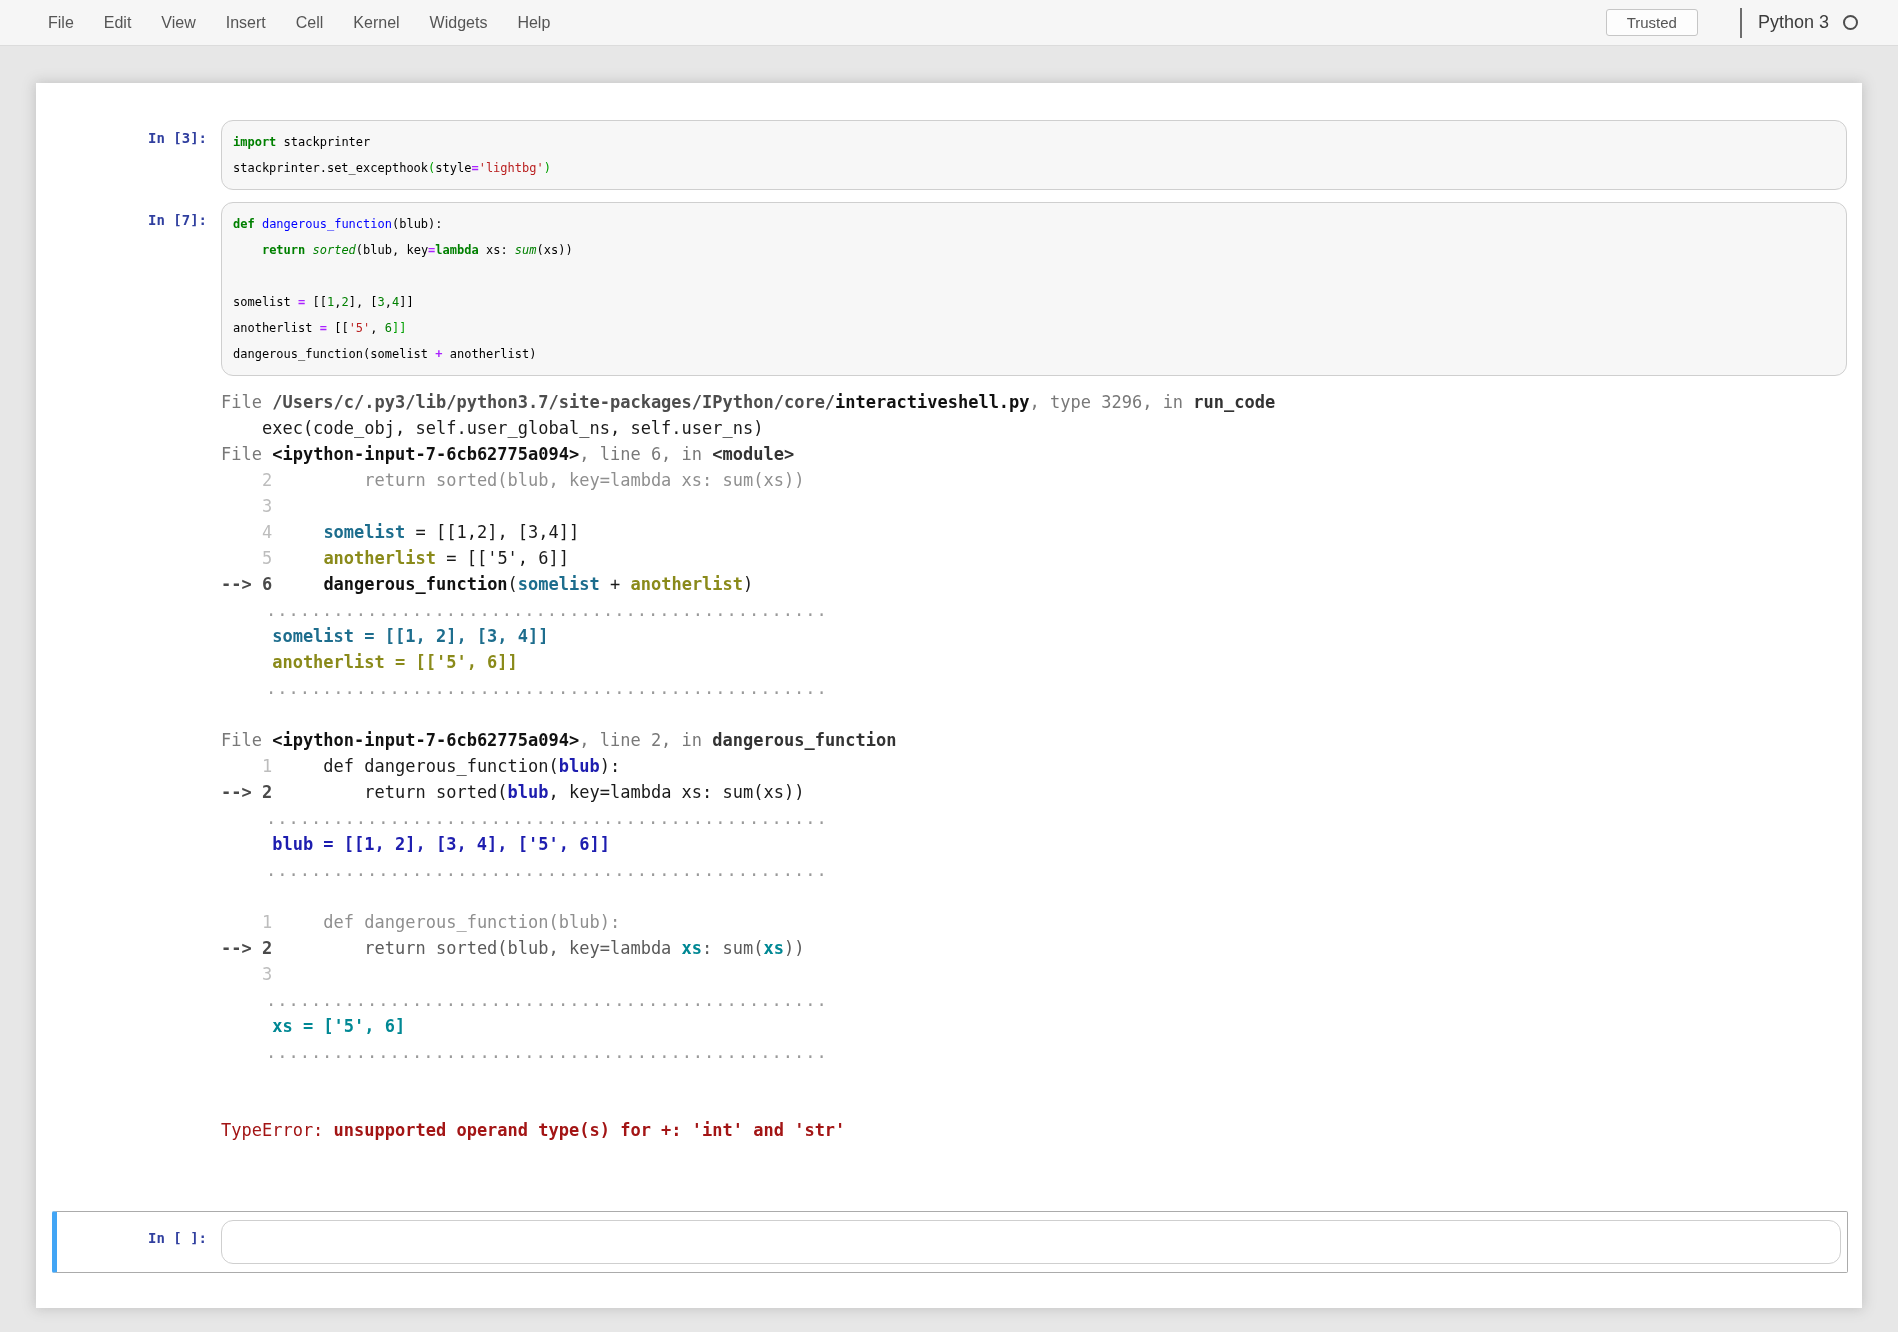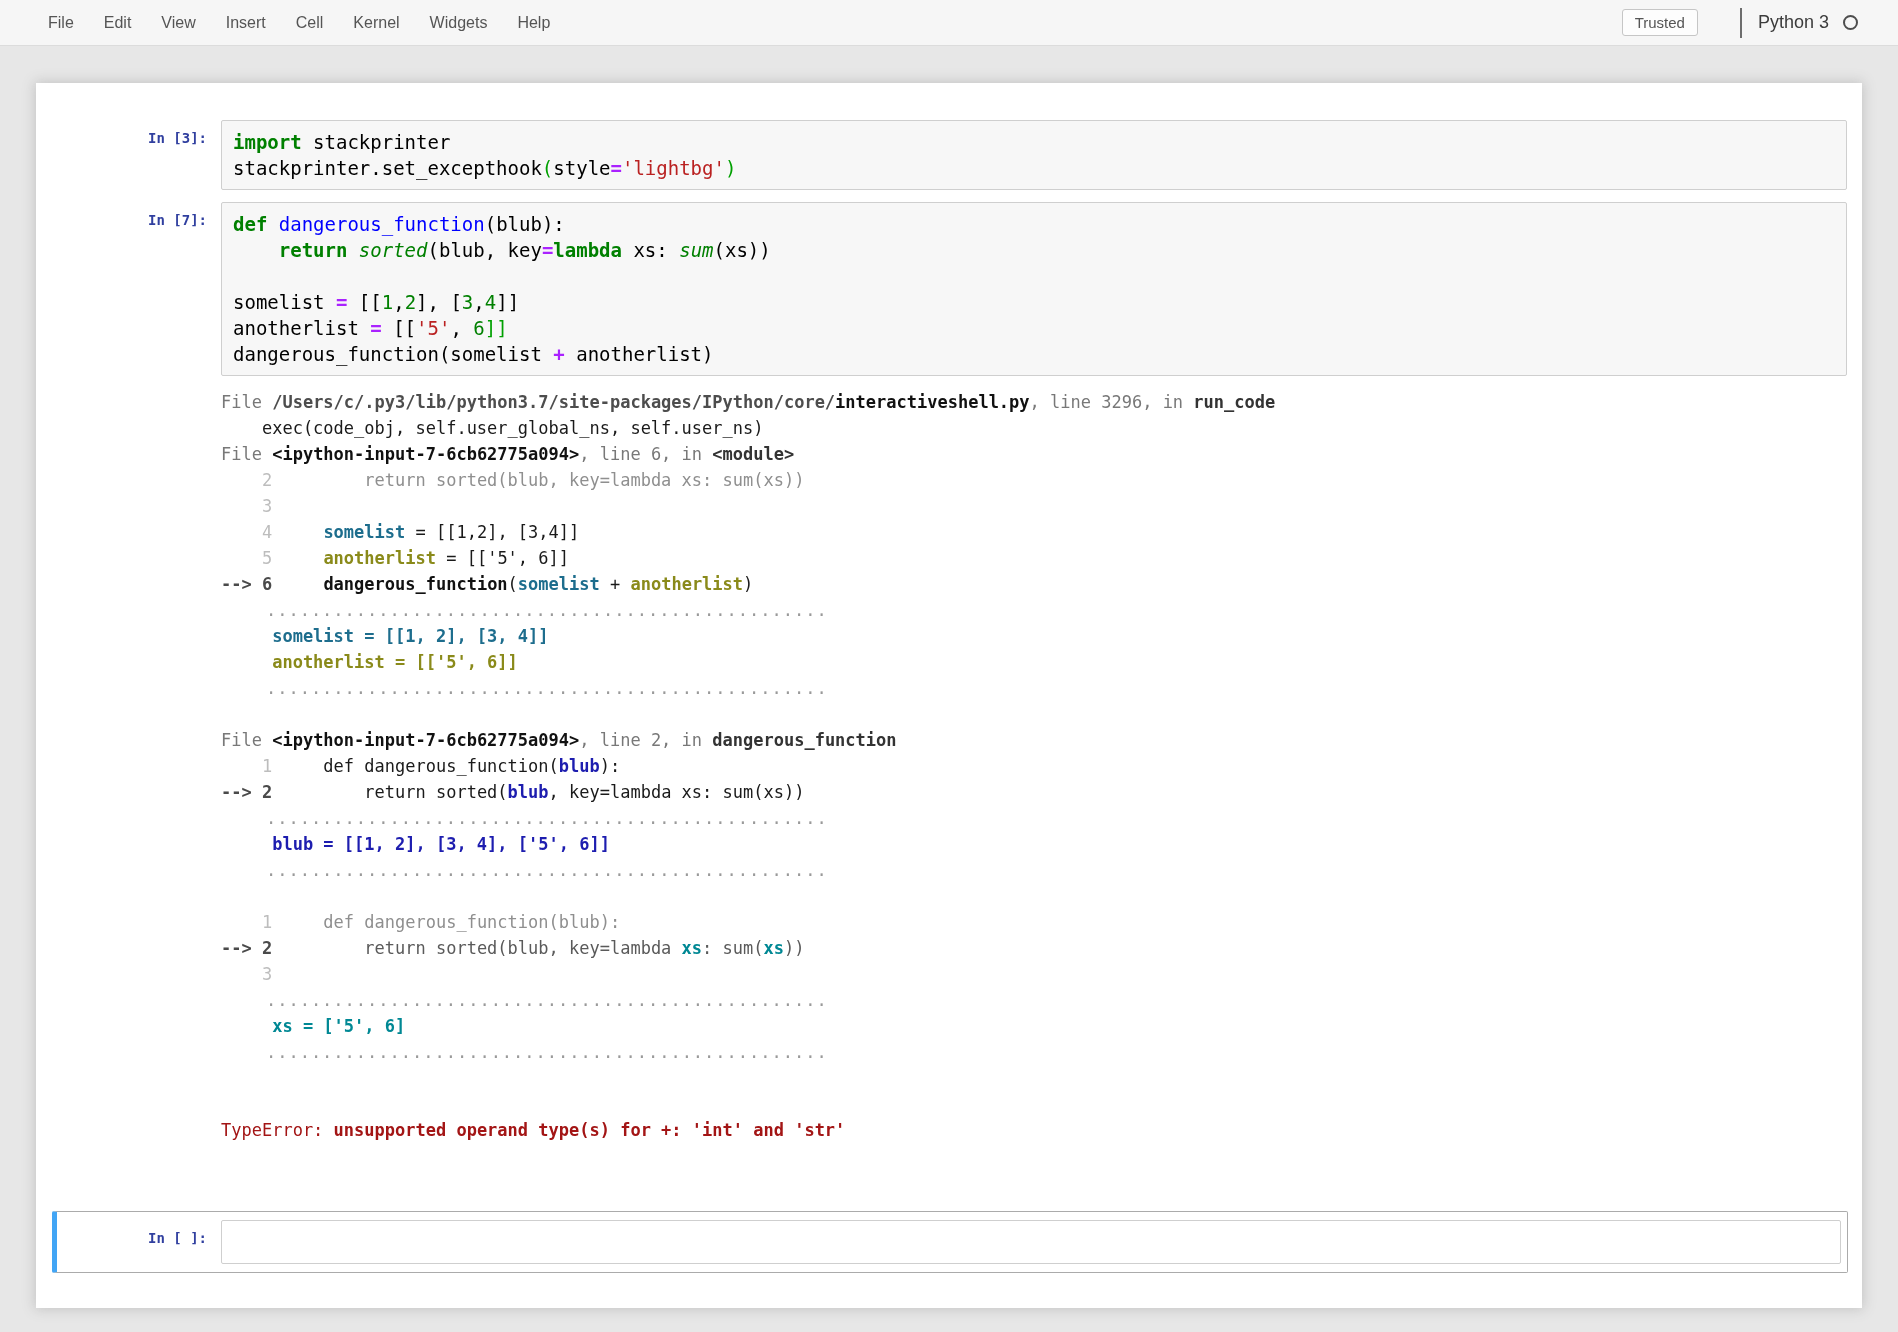--- a/index.html
+++ b/index.html
@@ -15,21 +15,21 @@
     display:flex; align-items:center; padding:0 40px 0 36px;
   }
   .menu-items { display:flex; align-items:center; }
   .menu-item {
     font-size:16px; color:#555; padding:0 15px; cursor:pointer; line-height:45px;
   }
   .menu-item:first-child { padding-left:12px; }
   .menubar-right { margin-left:auto; display:flex; align-items:center; }
   .trusted-badge {
     border:1px solid #c6c6c6; border-radius:3px; background:#fdfdfd;
-    font-size:15px; color:#555; padding:4px 12px;
+    font-size:15px; color:#555; padding:4px 20px;
   }
   .kernel-sep { width:2px; height:30px; background:#6d6d6d; margin:0 16px 0 42px; }
   .kernel-name { font-size:18px; color:#3c3c3c; margin-right:14px; }
   .kernel-icon {
     width:15px; height:15px; border:2px solid #4d4d4d; border-radius:50%;
     display:inline-block;
   }
   
   .notebook {
     margin:37px 36px 0 36px; background:#fff;
@@ -46,23 +46,23 @@
     border-radius:2px; margin-top:50px; padding:8px 6px 8px 0;margin-left:16px;
   }
   .prompt-col { width:164px; flex:none; }
   .prompt {
     text-align:right; padding:10px 14px 0 0;
     font-family:"DejaVu Sans Mono", monospace; font-size:14px; font-weight:700;
     color:var(--prompt,#303F9F); white-space:pre;
   }
   .main-col { flex:1; min-width:0; }
   .input-area {
-    border:1px solid #cfcfcf; border-radius:2px; background:#f7f7f7;
+    border:1px solid #cfcfcf; border-radius:12px; background:#f7f7f7;
     padding:8px 8px 8px 11px;
-    font-family:"DejaVu Sans Mono", monospace; font-size:19px; line-height:26px;
+    font-family:"DejaVu Sans Mono", monospace; font-size:12px; line-height:26px;
     color:#000;
   }
   .cell.selected .input-area { background:#fff; min-height:44px; }
   .output-area {
     padding:13px 0 12px 0;
     font-family:"DejaVu Sans Mono", monospace; font-size:17px; line-height:26px;
     color:#1a1a1a;
   }
   .line { white-space:pre; min-height:26px; }
   
@@ -136,21 +136,21 @@
     <div class="main-col">
       <div class="input-area">
           <div class="line"><span class="kw">def</span><span class="pl"> </span><span class="def">dangerous_function</span><span class="pl">(blub):</span></div>
           <div class="line"><span class="pl">    </span><span class="kw">return</span><span class="pl"> </span><span class="bi">sorted</span><span class="pl">(blub, key</span><span class="op">=</span><span class="kw">lambda</span><span class="pl"> xs: </span><span class="bi">sum</span><span class="pl">(xs))</span></div>
           <div class="line">&nbsp;</div>
           <div class="line"><span class="pl">somelist </span><span class="op">=</span><span class="pl"> [[</span><span class="num">1</span><span class="pl">,</span><span class="num">2</span><span class="pl">], [</span><span class="num">3</span><span class="pl">,</span><span class="num">4</span><span class="pl">]]</span></div>
           <div class="line"><span class="pl">anotherlist </span><span class="op">=</span><span class="pl"> [[</span><span class="str">'5'</span><span class="pl">, </span><span class="num">6</span><span class="mb">]]</span></div>
           <div class="line"><span class="pl">dangerous_function(somelist </span><span class="op">+</span><span class="pl"> anotherlist)</span></div>
         </div>
       <div class="output-area">
-          <div class="line"><span class="fh">File </span><span class="fp">/Users/c/.py3/lib/python3.7/site-packages/IPython/core/</span><span class="fb">interactiveshell.py</span><span class="fh">, line 3296, in </span><span class="fn">run_code</span></div>
+          <div class="line"><span class="fh">File </span><span class="fp">/Users/c/.py3/lib/python3.7/site-packages/IPython/core/</span><span class="fb">interactiveshell.py</span><span class="fh">, type 3296, in </span><span class="fn">run_code</span></div>
           <div class="line"><span class="pl2">    exec(code_obj, self.user_global_ns, self.user_ns)</span></div>
           <div class="line"><span class="fh">File </span><span class="fb">&lt;ipython-input-7-6cb62775a094&gt;</span><span class="fh">, line 6, in </span><span class="fn">&lt;module&gt;</span></div>
           <div class="line"><span class="lno">    2</span><span class="dim">         return sorted(blub, key=lambda xs: sum(xs))</span></div>
           <div class="line"><span class="lno">    3</span></div>
           <div class="line"><span class="lno">    4</span><span class="pl2">     </span><span class="teal">somelist</span><span class="pl2"> = [[1,2], [3,4]]</span></div>
           <div class="line"><span class="lno">    5</span><span class="pl2">     </span><span class="olive">anotherlist</span><span class="pl2"> = [['5', 6]]</span></div>
           <div class="line"><span class="arr">--&gt; 6</span><span class="pl2">     </span><span class="b">dangerous_function</span><span class="pl2">(</span><span class="teal">somelist</span><span class="pl2"> + </span><span class="olive">anotherlist</span><span class="pl2">)</span></div>
           <div class="line"><span class="dots">    ..................................................</span></div>
           <div class="line"><span class="teal">     somelist = [[1, 2], [3, 4]]</span></div>
           <div class="line"><span class="olive">     anotherlist = [['5', 6]]</span></div>

